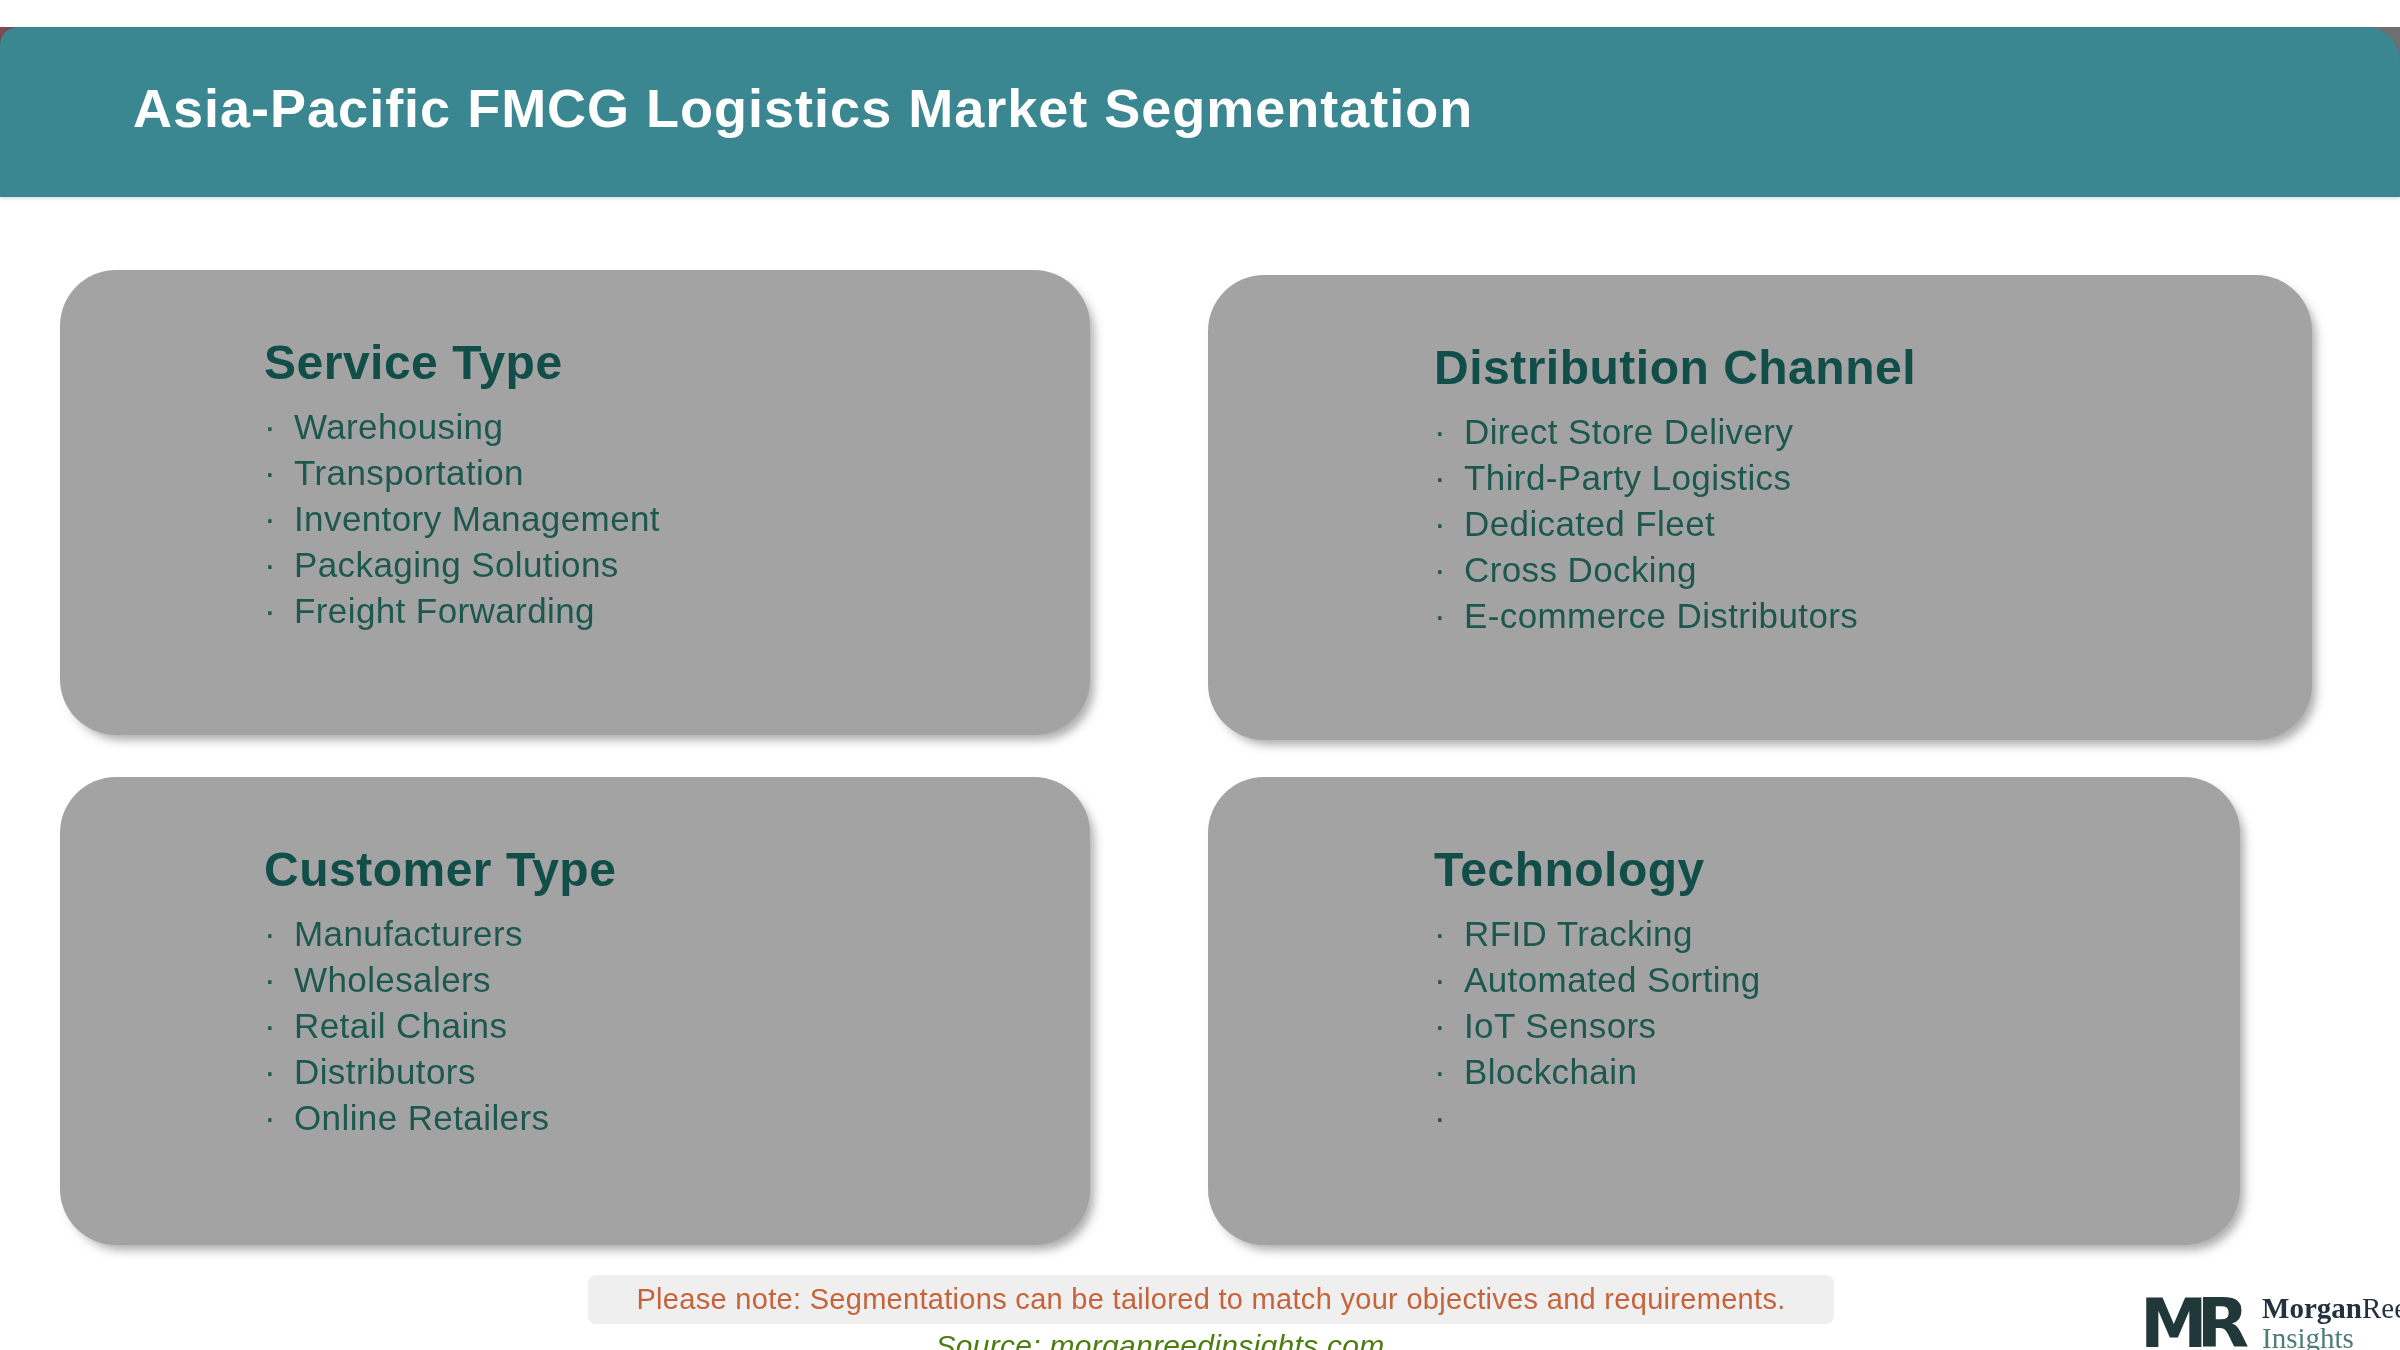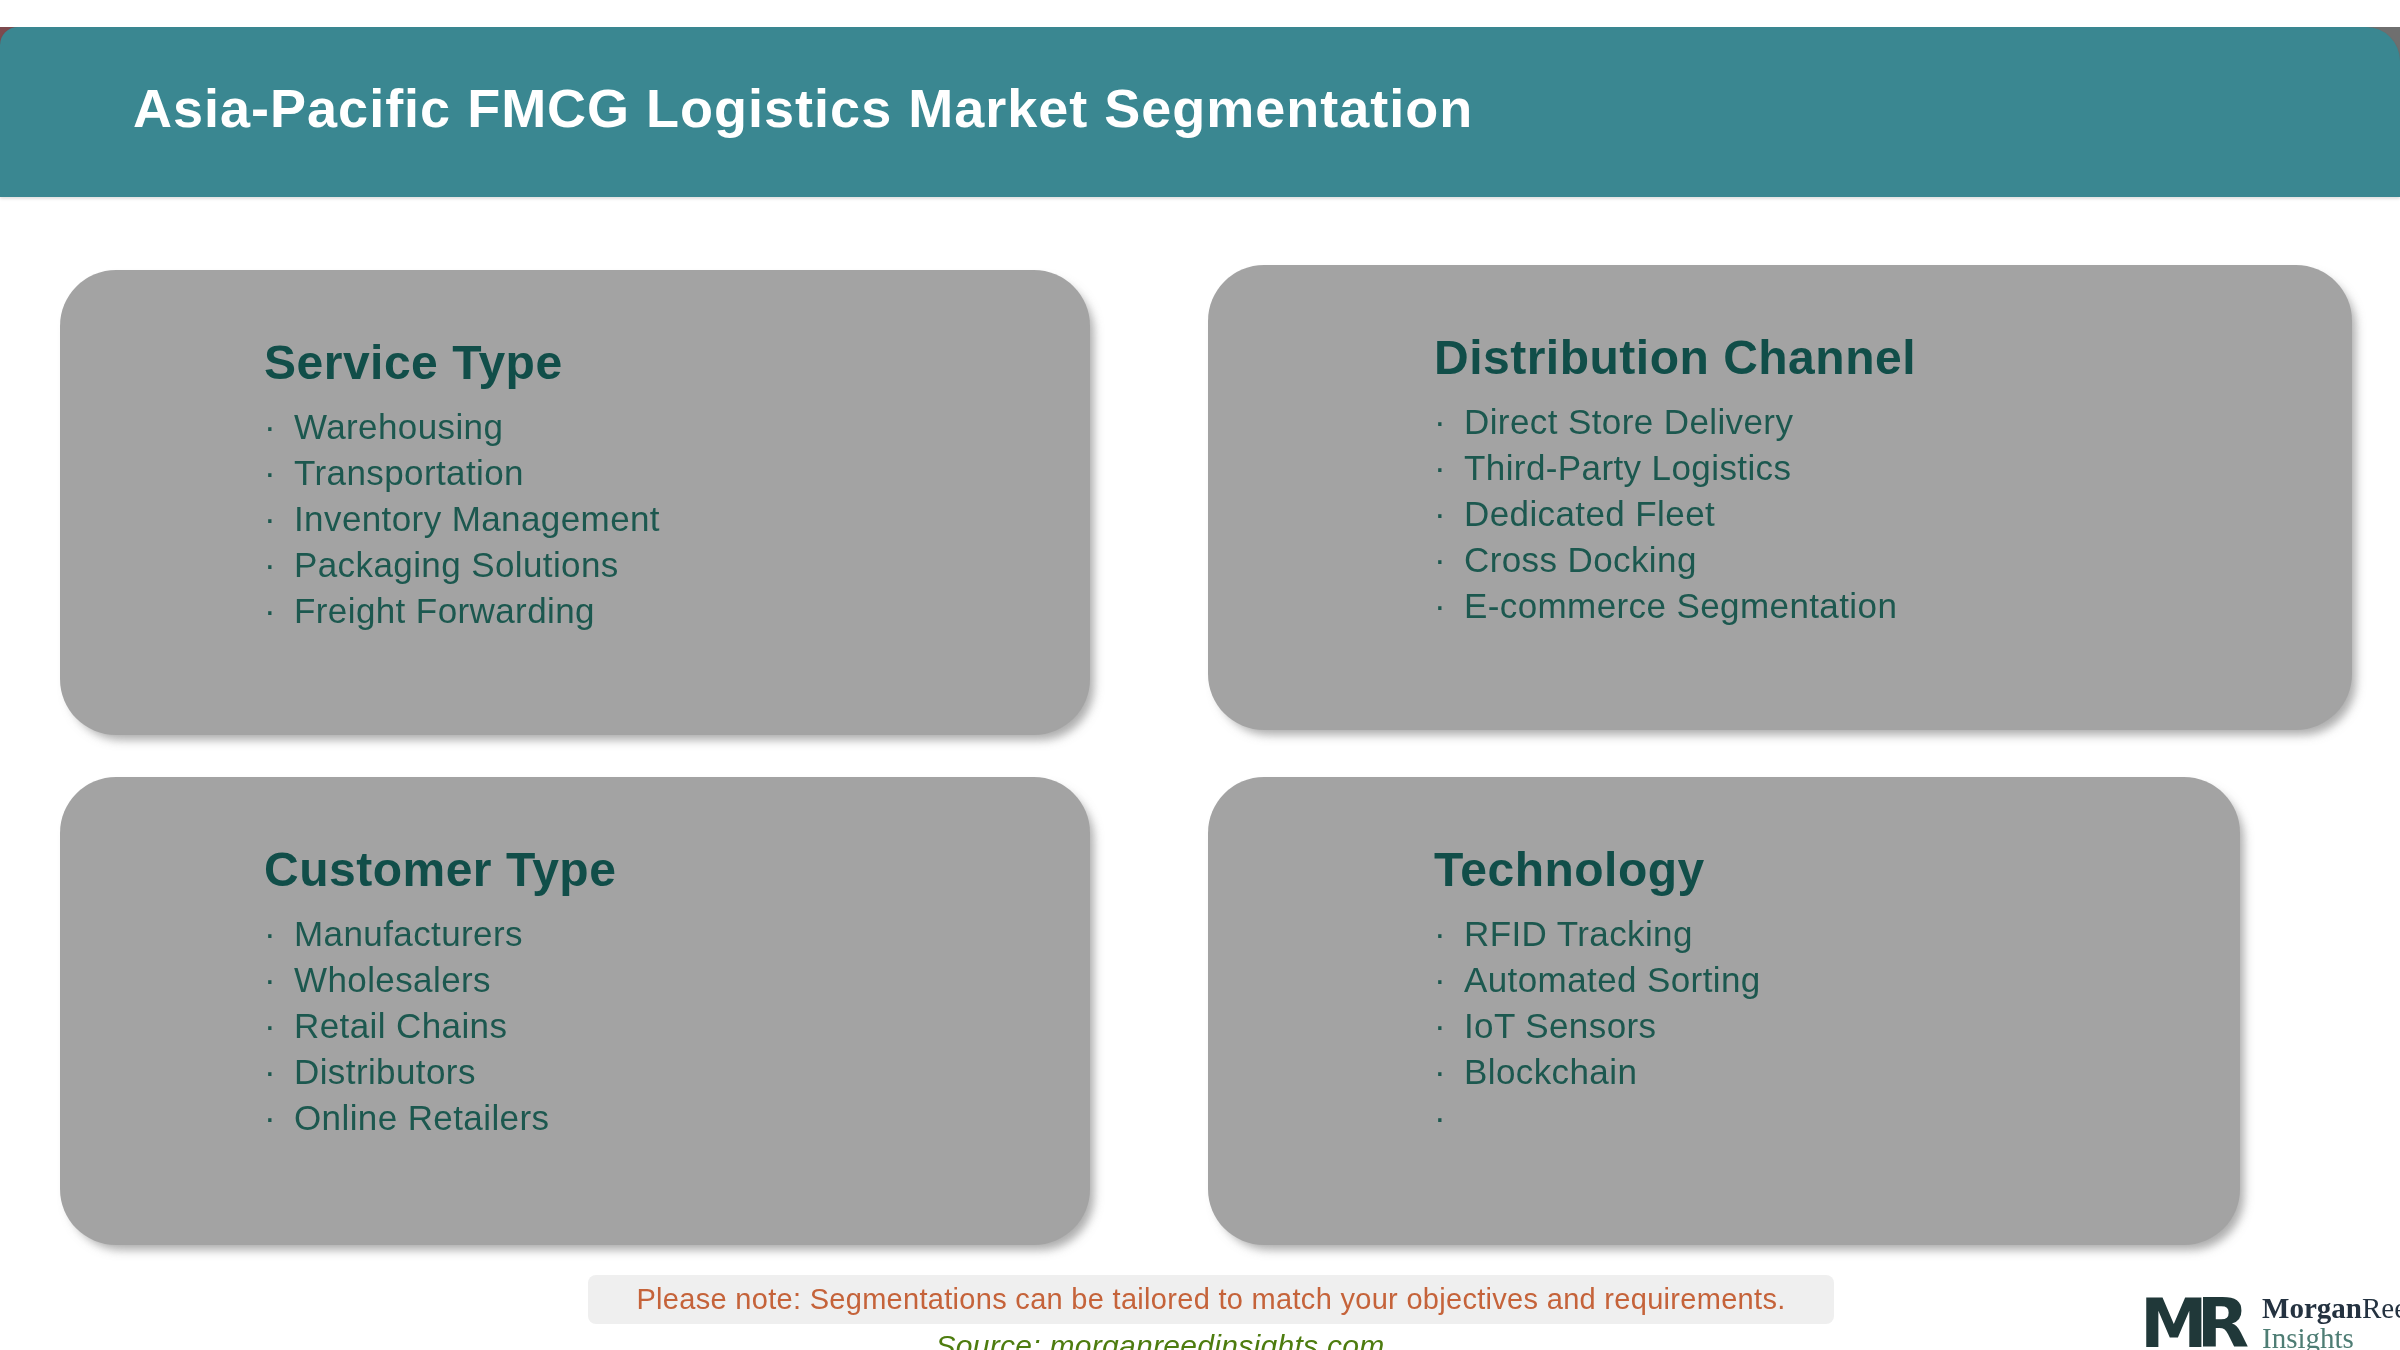--- a/index.html
+++ b/index.html
@@ -32,21 +32,21 @@
     white-space:nowrap;
   }
 
   
   .card{
     position:absolute;z-index:1;
     background:#a3a3a3;border-radius:56px;
     box-shadow:6px 7px 10px -2px rgba(105,105,105,0.55);
   }
   .card.c1{left:60px;top:243px;width:1030px;height:465px;}
-  .card.c2{left:1208px;top:238px;width:1104px;height:465px;padding-left:40px;}
+  .card.c2{left:1208px;top:248px;width:1104px;height:465px;}
   .card.c3{left:60px;top:750px;width:1030px;height:468px;}
   .card.c4{left:1208px;top:750px;width:1032px;height:468px;}
   .card-inner{position:absolute;inset:0;padding:64px 36px 0 204px;}
   .card.c2 .card-inner,.card.c4 .card-inner{padding-left:226px;}
   .card-title{
     margin:0 0 12px 0;
     font-size:48px;font-weight:700;color:#114e49;letter-spacing:0.5px;
     line-height:1.2;
   }
   .card-list{list-style:none;margin:0;padding:0;}
@@ -147,21 +147,21 @@
         <li>
             <span class="bullet">·</span>
             <span>Dedicated Fleet</span>
           </li>
         <li>
             <span class="bullet">·</span>
             <span>Cross Docking</span>
           </li>
         <li>
             <span class="bullet">·</span>
-            <span>E-commerce Segmentation</span>
+            <span>E-commerce Distributors</span>
           </li>
       </ul>
     </div>
   </div>
 
   <div class="card c3">
     <div class="card-inner">
       <h2 class="card-title">Customer Type</h2>
       <ul class="card-list">
         <li>

